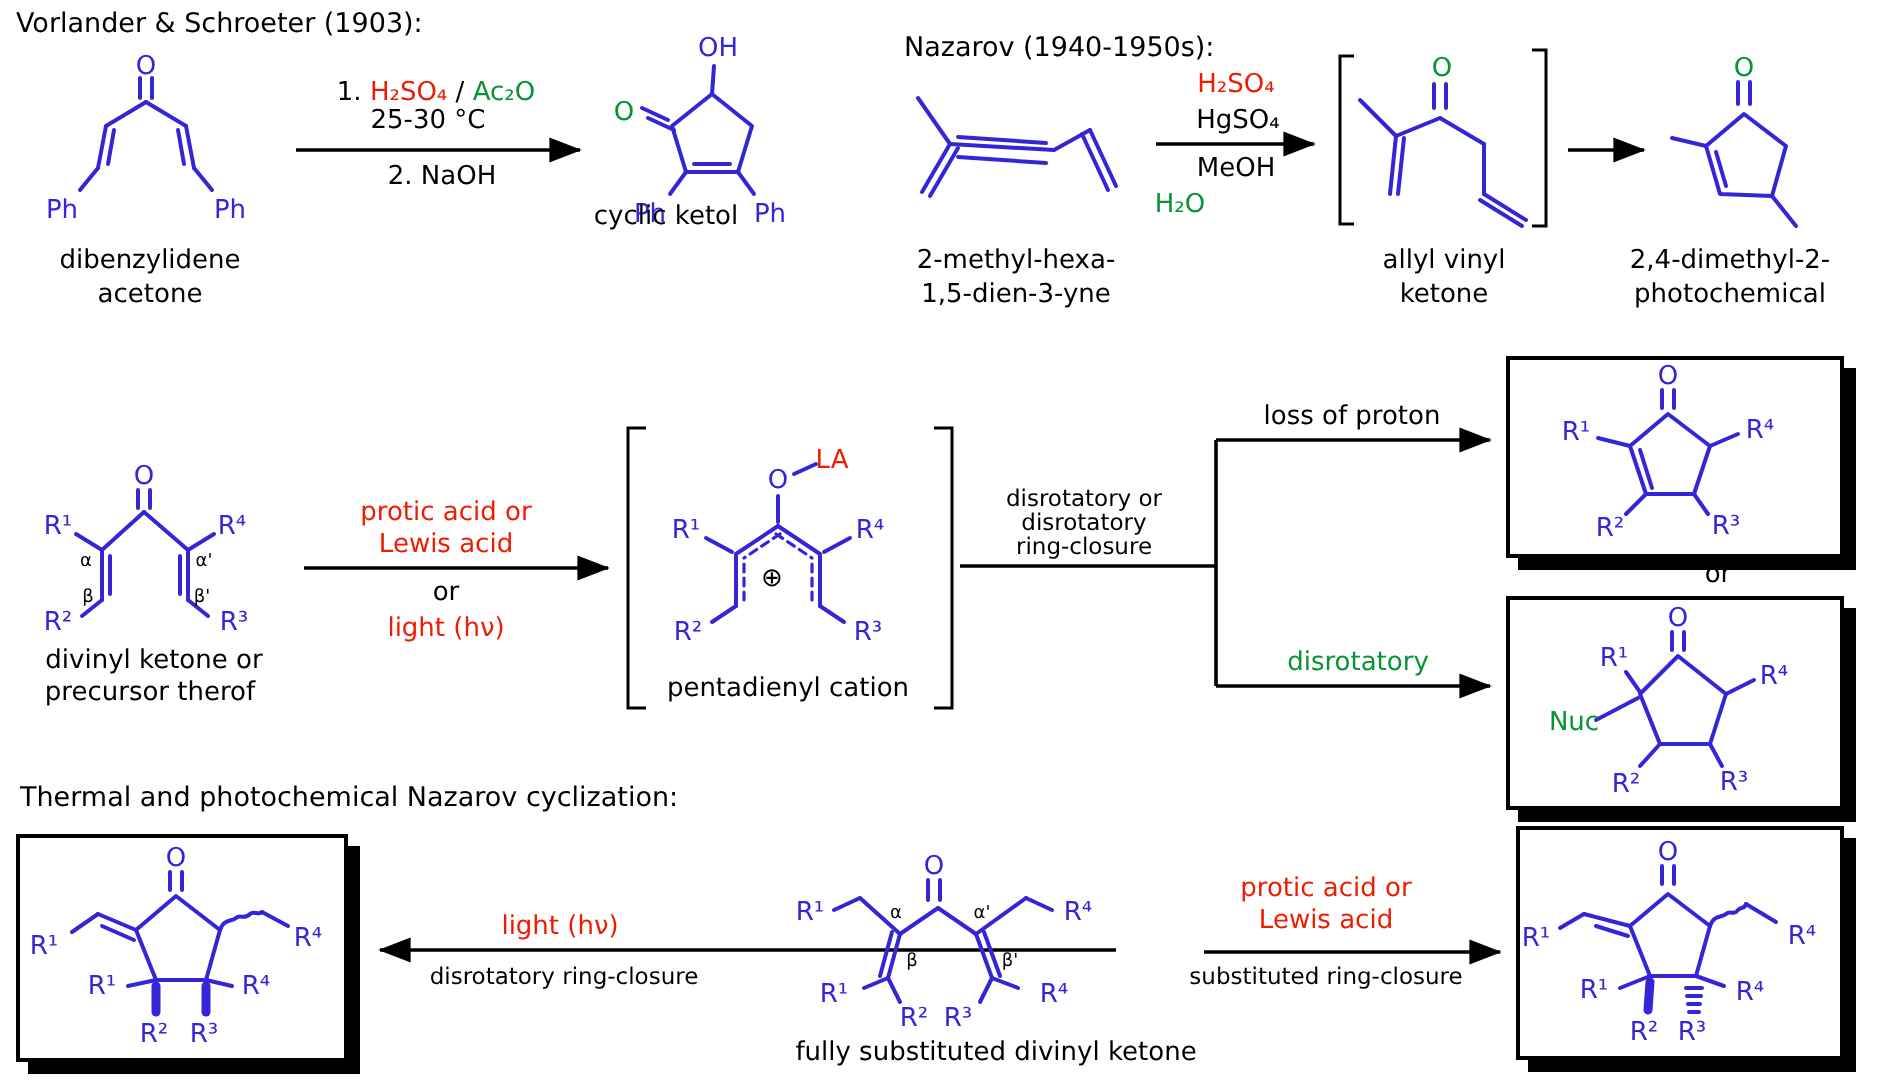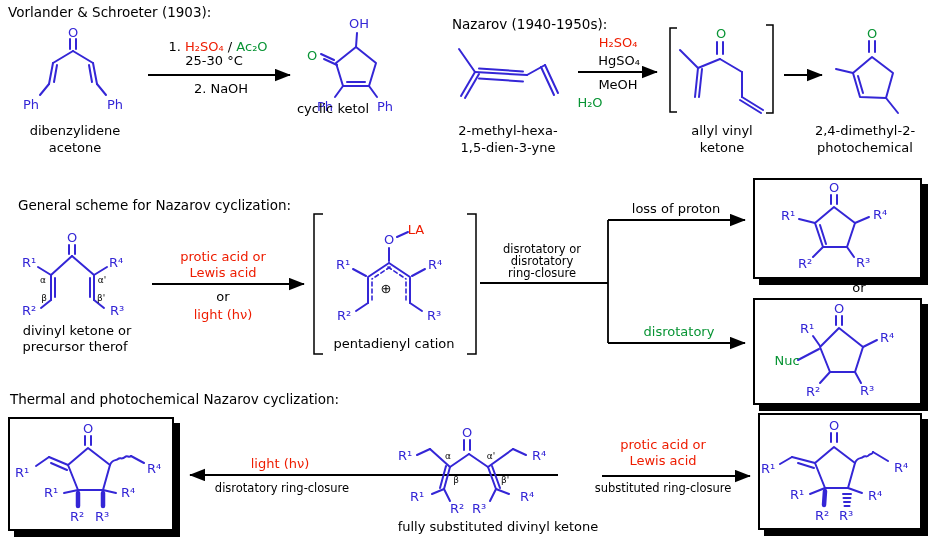--- a/index.html
+++ b/index.html
@@ -43,21 +43,20 @@
       <line class="ar2" x1="608" y1="220" x2="608" y2="343"></line>
       <line class="ar2" x1="608" y1="220" x2="745" y2="220" marker-end="url(#ah)"></line>
       <line class="ar2" x1="608" y1="343" x2="745" y2="343" marker-end="url(#ah)"></line>
       <line class="ar2" x1="558" y1="475" x2="190" y2="475" marker-end="url(#ah)"></line>
       <line class="ar2" x1="602" y1="476" x2="750" y2="476" marker-end="url(#ah)"></line>
     </g>
   </svg>
 
   <div class="h" style="left:8px;top:4px">Vorlander &amp; Schroeter (1903):</div>
   <div class="h" style="left:452px;top:16px">Nazarov (1940-1950s):</div>
-  <div class="h" style="left:18px;top:197px">General scheme for Nazarov cyclization:</div>
   <div class="h" style="left:10px;top:391px">Thermal and photochemical Nazarov cyclization:</div>
 
   <svg class="st" style="left:18px;top:18px" width="120" height="105">
     <g>
       <line class="sb" x1="52" y1="21" x2="52" y2="31"></line>
         <line class="sb" x1="58" y1="21" x2="58" y2="31"></line>
       <line class="sb" x1="55" y1="33" x2="35" y2="45"></line>
         <line class="sb" x1="55" y1="33" x2="75" y2="45"></line>
       <line class="sb" x1="35" y1="45" x2="31" y2="66"></line>
         <line class="sb" x1="39" y1="47" x2="36" y2="64"></line>

